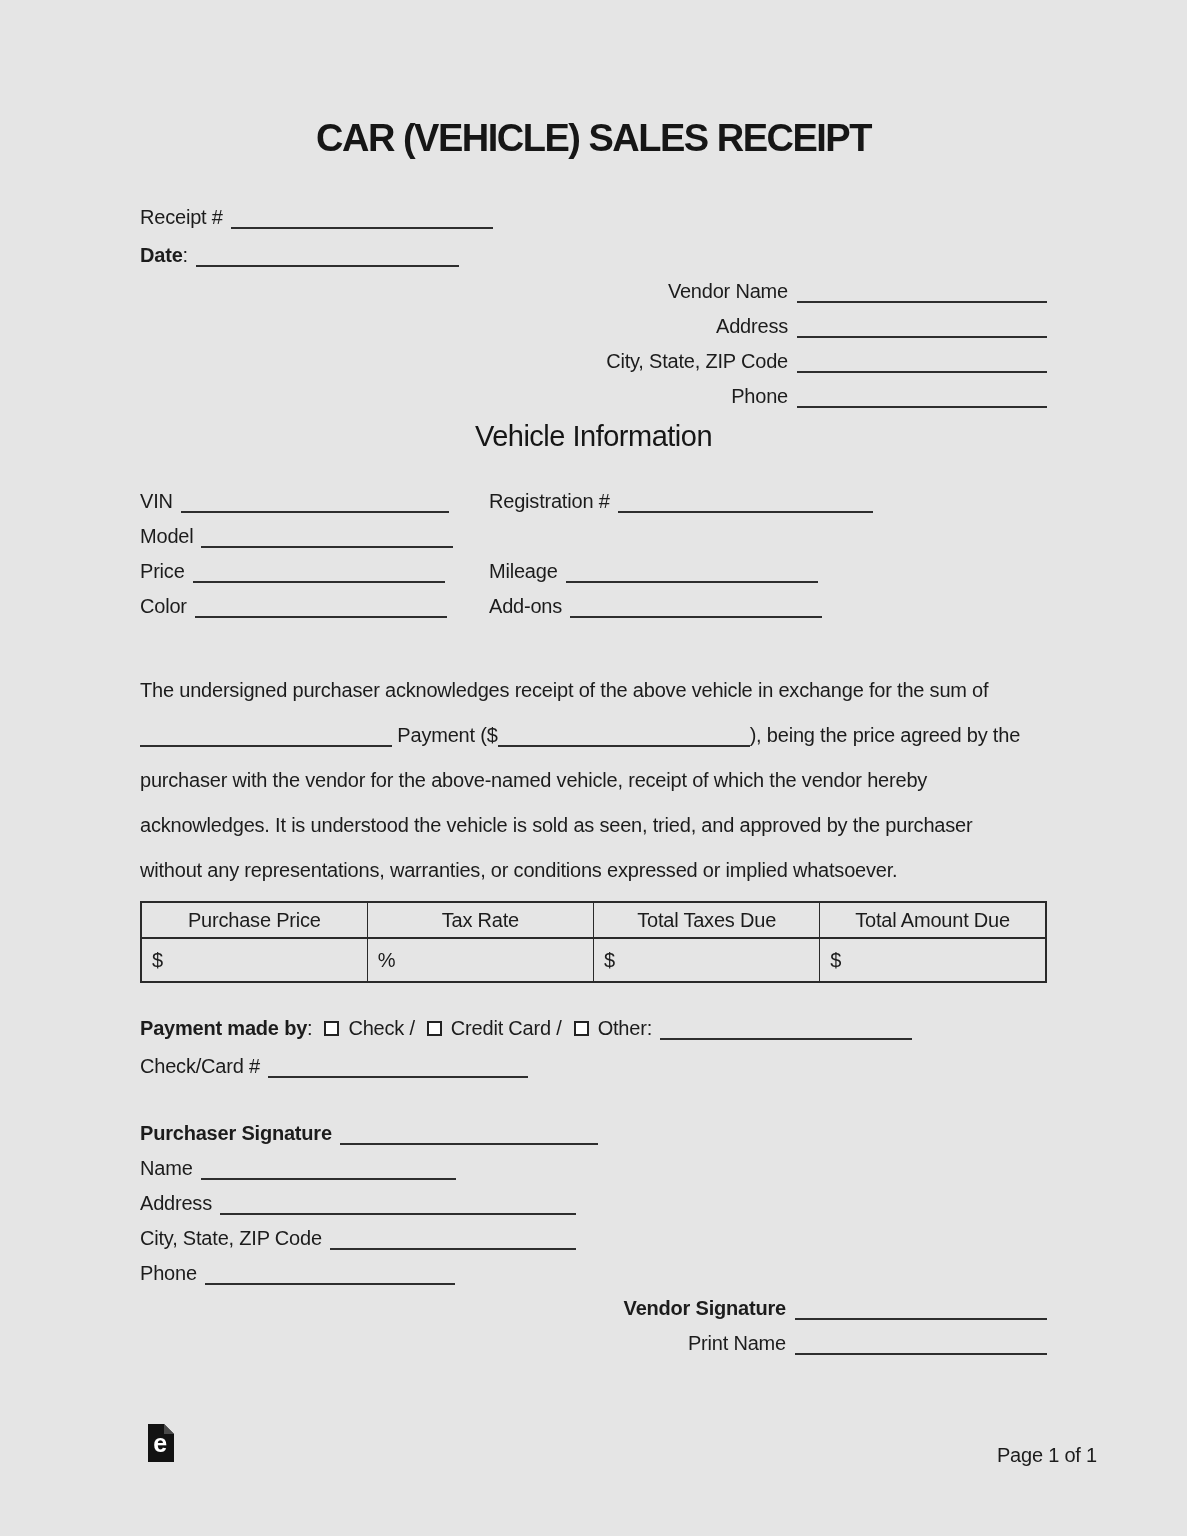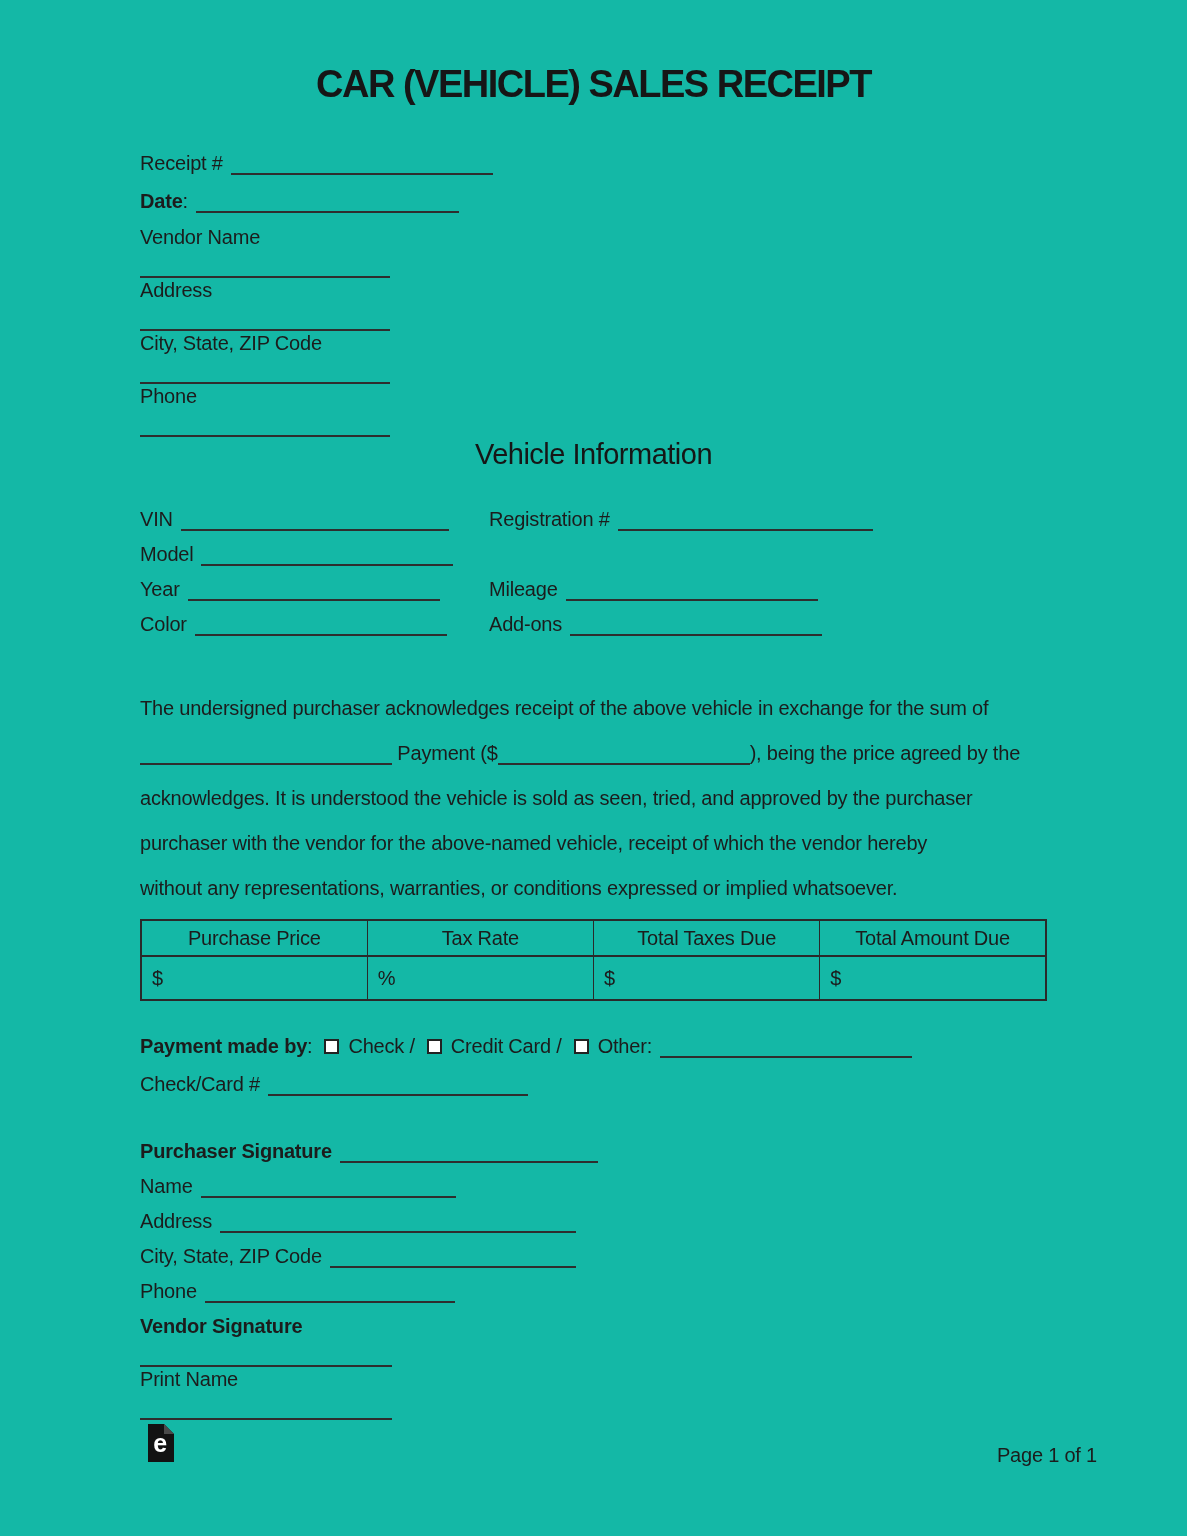--- a/index.html
+++ b/index.html
@@ -2,25 +2,25 @@
 <html><head>
 <meta charset="utf-8">
 <style>
   * { box-sizing: border-box; margin: 0; padding: 0; }
   html, body { background: #ffffff; }
   body { width: 1187px; }
   .page {
     position: relative;
     width: 1187px;
     height: 1536px;
-    background: #14b8a6;
+    background: #e5e5e5;
     font-family: "Liberation Sans", sans-serif;
     color: #1c1c1c;
     letter-spacing: -0.2px;
-    padding: 64px 140px 0 140px;
+    padding: 118px 140px 0 140px;
     overflow: hidden;
   }
   .content { width: 907px; }
   h1.doc-title {
     font-size: 38px;
     line-height: 40px;
     font-weight: bold;
     letter-spacing: -1.5px;
     text-align: center;
     margin-bottom: 40px;
@@ -40,21 +40,20 @@
   .row35 { font-size: 20px; line-height: 35px; white-space: nowrap; }
   .row36 { font-size: 20px; line-height: 36px; white-space: nowrap; }
   .bold { font-weight: bold; }
   .right-block .rrow {
     display: flex;
     justify-content: flex-end;
     align-items: baseline;
     font-size: 20px;
     line-height: 35px;
     white-space: nowrap;
-    flex-direction: column;
   }
   .rrow .lbl { margin-right: 9px; }
   .blank {
     display: inline-block;
     height: 18px;
     border-bottom: 2px solid #2e2e2e;
     transform: translateY(5px);
   }
   .ml8 { margin-left: 8px; }
   .w246 { width: 246px; } .w250 { width: 250px; } .w252 { width: 252px; }
@@ -149,34 +148,34 @@
 
     <div class="veh-grid">
       <div class="vrow">
         <div class="vcell-left"><span>VIN</span><span class="blank w268 ml8"></span></div>
         <div class="vcell-right"><span>Registration #</span><span class="blank w255 ml8"></span></div>
       </div>
       <div class="vrow">
         <div class="vcell-right"><span>Model</span><span class="blank w252 ml8"></span></div>
       </div>
       <div class="vrow">
-        <div class="vcell-left"><span>Year</span><span class="blank w252 ml8"></span></div>
+        <div class="vcell-left"><span>Price</span><span class="blank w252 ml8"></span></div>
         <div class="vcell-right"><span>Mileage</span><span class="blank w252 ml8"></span></div>
       </div>
       <div class="vrow">
         <div class="vcell-left"><span>Color</span><span class="blank w252 ml8"></span></div>
         <div class="vcell-right"><span>Add-ons</span><span class="blank w252 ml8"></span></div>
       </div>
     </div>
 
     <div class="para">
       <div class="para-line"><span>The undersigned purchaser acknowledges receipt of the above vehicle in exchange for the sum of</span></div>
       <div class="para-line"><span class="blank w252"></span><span> Payment ($</span><span class="blank w252"></span><span>), being the price agreed by the</span></div>
+      <div class="para-line"><span>purchaser with the vendor for the above-named vehicle, receipt of which the vendor hereby</span></div>
       <div class="para-line"><span>acknowledges. It is understood the vehicle is sold as seen, tried, and approved by the purchaser</span></div>
-      <div class="para-line"><span>purchaser with the vendor for the above-named vehicle, receipt of which the vendor hereby</span></div>
       <div class="para-line"><span>without any representations, warranties, or conditions expressed or implied whatsoever.</span></div>
     </div>
 
     <table class="price-table">
       <tbody>
           <tr>
         <th>Purchase Price</th>
         <th>Tax Rate</th>
         <th>Total Taxes Due</th>
         <th>Total Amount Due</th>

